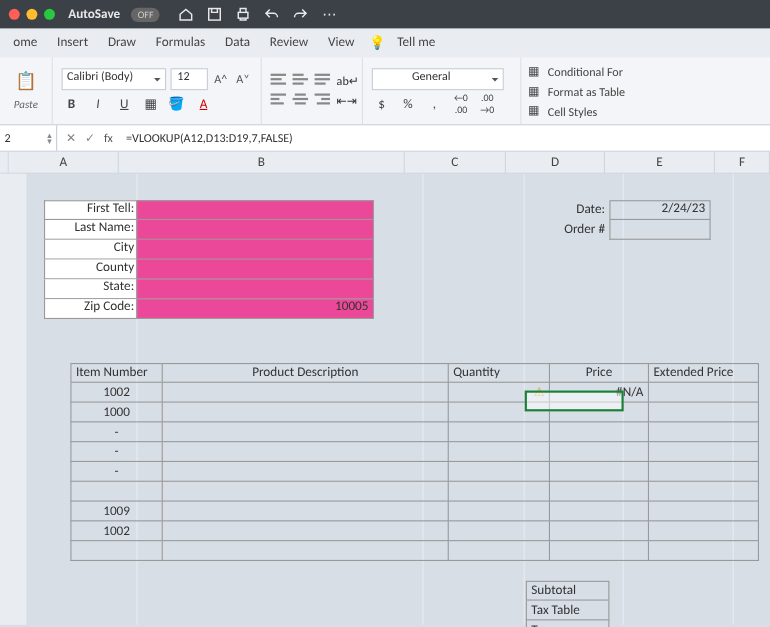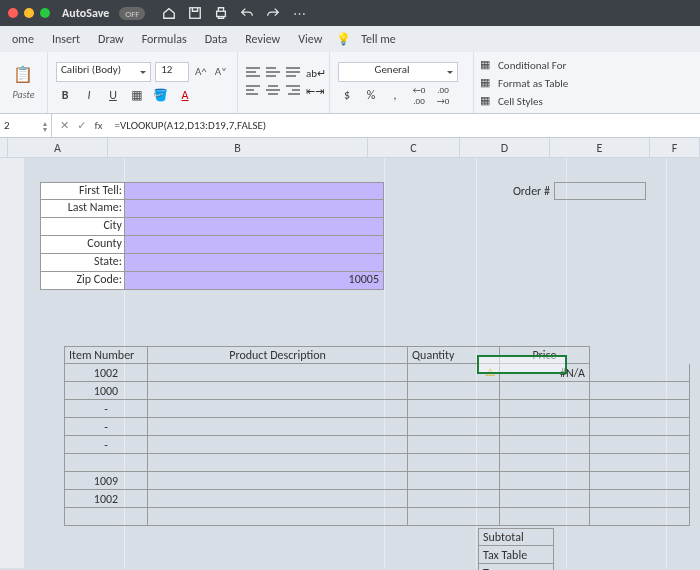--- a/index.html
+++ b/index.html
@@ -55,31 +55,31 @@
 .colhdrs { display: flex; background: #e9edf2; height: 20px; }
 .colhdr { border-right: 1px solid #d0d6df; border-bottom: 1px solid #d0d6df; display: flex; align-items: center; justify-content: center; font-size: 12px; color: #444; }
 .wA { width: 100px; } .wB { width: 260px; } .wC { width: 92px; } .wD { width: 90px; } .wE { width: 100px; } .wF { width: 50px; }
 
 .sheetbody { position: relative; height: 410px; background: #fff; }
 .colline { position: absolute; top: 0; bottom: 0; width: 1px; background: #e8ecf2; }
 
 .form1 { position: absolute; left: 16px; top: 24px; }
 .frow { display: flex; height: 18px; }
 .flbl { width: 84px; text-align: right; padding-right: 2px; font-size: 12px; border: 1px solid #999; border-right: none; background: #fff; }
-.fval { width: 260px; border: 1px solid #999; border-top: none; background: #c4b5fd; font-size: 12px; text-align: right; padding-right: 4px; }
+.fval { width: 216px; border: 1px solid #999; border-top: none; background: #ec4899; font-size: 12px; text-align: right; padding-right: 4px; }
 .frow:first-child .fval { border-top: 1px solid #999; }
 .frow + .frow .flbl { border-top: none; }
 
 .form2 { position: absolute; left: 470px; top: 24px; }
 .f2row { display: flex; height: 18px; align-items: center; }
 .f2lbl { width: 60px; text-align: right; font-size: 12px; padding-right: 4px; }
 .f2val { width: 92px; border: 1px solid #999; font-size: 12px; text-align: right; padding-right: 4px; height: 18px; }
 .f2row + .f2row .f2val { border-top: none; }
 
-.tbl { position: absolute; left: 16px; top: 188px; padding-left: 24px; }
+.tbl { position: absolute; left: 16px; top: 172px; padding-left: 24px; }
 .thdr { display: flex; font-size: 12px; }
 .th { border: 1px solid #999; height: 18px; display: flex; align-items: center; padding: 0 4px; }
 .th + .th { border-left: none; }
 .tbody .tr { display: flex; height: 18px; }
 .td { border: 1px solid #999; border-top: none; font-size: 12px; display: flex; align-items: center; padding: 0 4px; }
 .td + .td { border-left: none; }
 .td.c { justify-content: center; }
 .td.r { justify-content: flex-end; }
 .warn { color: #d9a400; font-size: 11px; }
 .activecell { position: absolute; border: 2px solid #1a7f37; background: rgba(255,255,255,0.5); }
@@ -285,31 +285,36 @@
           <div class="fval"></div>
         </div>
       <div class="frow">
           <div class="flbl">Zip Code:</div>
           <div class="fval">10005</div>
         </div>
     </div>
 
     <div class="form2">
       <div class="f2row">
+          <div class="f2lbl">Date:</div>
+          <div class="f2val">2/24/23</div>
+        </div>
+      <div class="f2row">
           <div class="f2lbl">Order #</div>
           <div class="f2val"></div>
         </div>
     </div>
 
     <div class="tbl">
       <div class="thdr">
         <div class="th" style="width:84px">Item Number</div>
         <div class="th" style="width:260px;justify-content:center">Product Description</div>
         <div class="th" style="width:92px">Quantity</div>
         <div class="th" style="width:90px;justify-content:center">Price</div>
+        <div class="th" style="width:100px">Extended Price</div>
       </div>
       <div class="tbody">
         <div class="tr">
             <div class="td c" style="width:84px">1002</div>
             <div class="td" style="width:260px"></div>
             <div class="td r" style="width:92px">
               <span class="warn">⚠</span>
             </div>
             <div class="td r" style="width:90px">#N/A</div>
             <div class="td" style="width:100px"></div>

